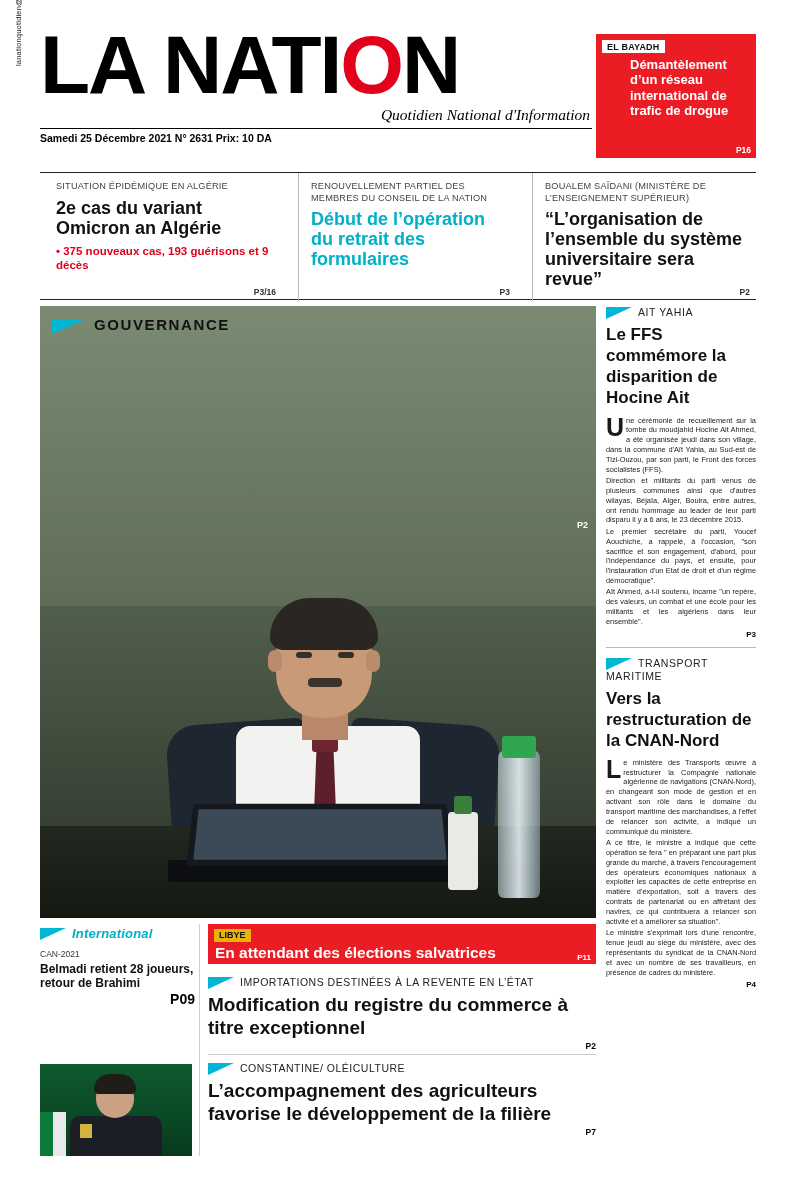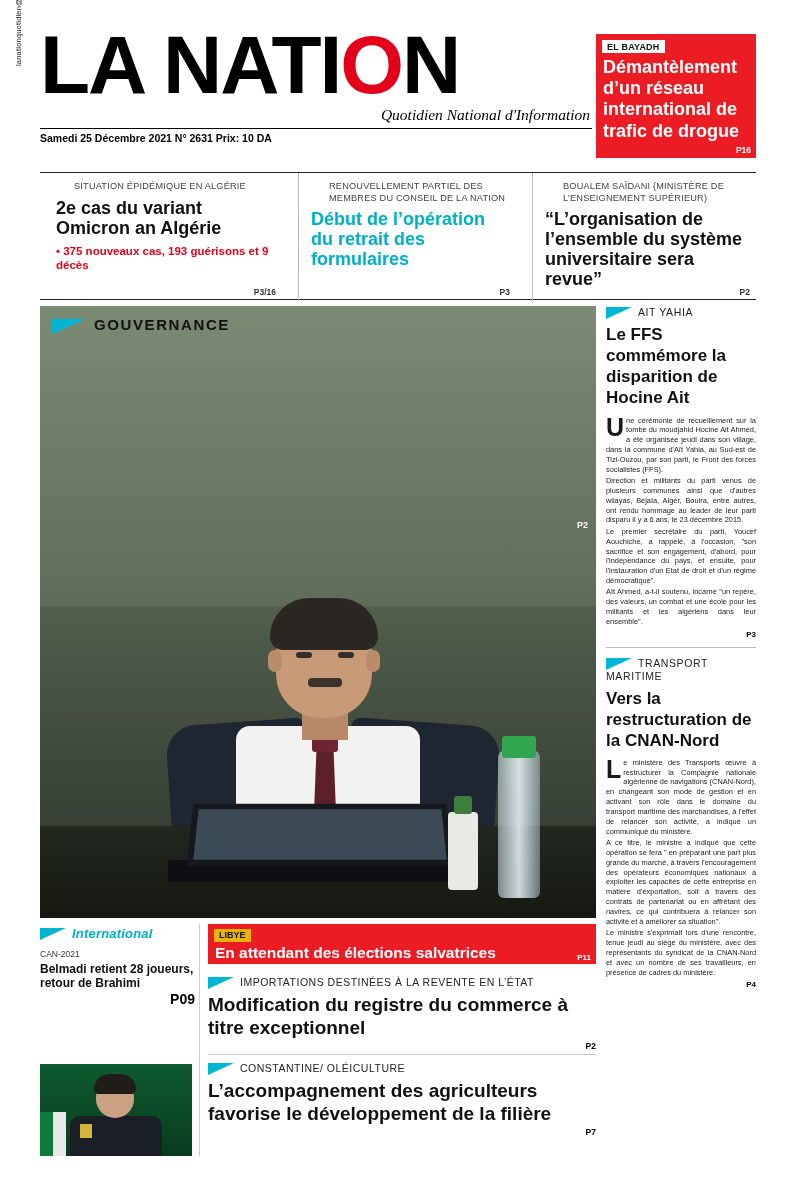--- a/index.html
+++ b/index.html
@@ -60,42 +60,43 @@
   .redbox {
     position: absolute; left: 596px; top: 34px; width: 160px; height: 124px;
     background: #ec1c24;
   }
   .redbox .tag {
     display: inline-block; background: #ffffff; color: #111;
     font-size: 9px; font-weight: bold; padding: 1.5px 5px; margin: 6px 0 4px 6px;
     letter-spacing: .2px;
   }
   .redbox .head {
-    color: #fff; font-weight: bold; font-size: 18px; line-height: 1.18;
+    color: #fff; font-weight: bold; font-size: 13px; line-height: 1.18;
     padding: 0 8px 0 7px;
+    margin-left: 27px;
   }
   .redbox .pg {
     position: absolute; right: 5px; bottom: 3px; color: #fff;
     font-size: 8.5px; font-weight: bold;
   }
 
   
   .teasers {
     position: absolute; left: 40px; top: 172px; width: 716px; height: 128px;
     border-top: 1.2px solid #222; border-bottom: 1.2px solid #222;
   }
   .teaser {
     position: absolute; top: 0; height: 128px; padding: 8px 10px 0 0;
   }
   .t1 { left: 16px; width: 226px; }
   .t2 { left: 258px; width: 218px; border-left: 1px solid #b9b9b9; padding-left: 12px; }
   .t3 { left: 492px; width: 224px; border-left: 1px solid #b9b9b9; padding-left: 12px; }
   .kicker {
     font-size: 9.2px; color: #444; text-transform: uppercase;
-    letter-spacing: .2px; line-height: 1.25; margin-bottom: 5px; margin-left: 18px;
+    letter-spacing: .2px; line-height: 1.25; margin-bottom: 5px;
   }
   .t-head {
     font-weight: bold; font-size: 18px; line-height: 1.12; color: #111;
   }
   .t-head.teal { color: #00b0c7; }
   .bullets {
     margin-top: 6px; font-size: 11.5px; font-weight: bold; color: #e2001a;
     line-height: 1.25;
   }
   .pgnum { font-size: 8.5px; font-weight: bold; color: #333; }

